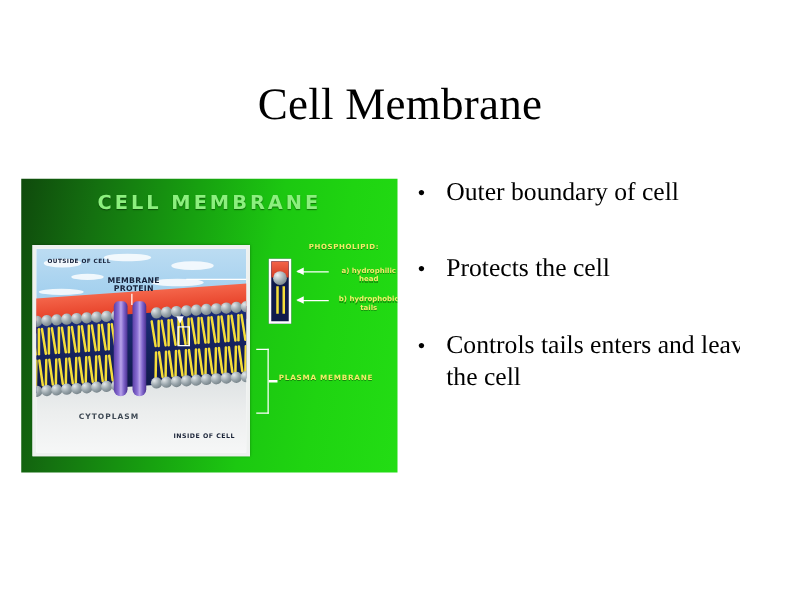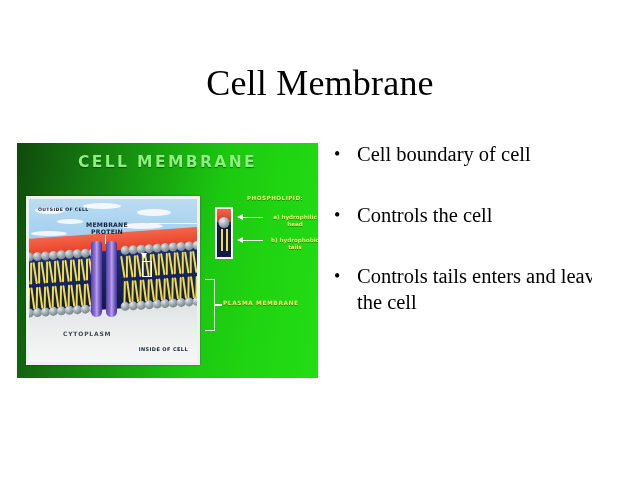--- a/index.html
+++ b/index.html
@@ -393,26 +393,26 @@
 <body>
 
 <div id="slide">
 
   <div id="slide-title">Cell Membrane</div>
 
   <div id="bullet-list">
 
     <div class="bullet-item">
       <span class="bullet-marker">•</span>
-      <span class="bullet-text">Cell boundary of cell</span>
+      <span class="bullet-text">Outer boundary of cell</span>
     </div>
 
     <div class="bullet-item">
       <span class="bullet-marker">•</span>
-      <span class="bullet-text">Controls the cell</span>
+      <span class="bullet-text">Protects the cell</span>
     </div>
 
     <div class="bullet-item">
       <span class="bullet-marker">•</span>
       <span class="bullet-text">Controls tails enters and leaves the cell</span>
     </div>
 
   </div>
 
   <div id="diagram-panel">

